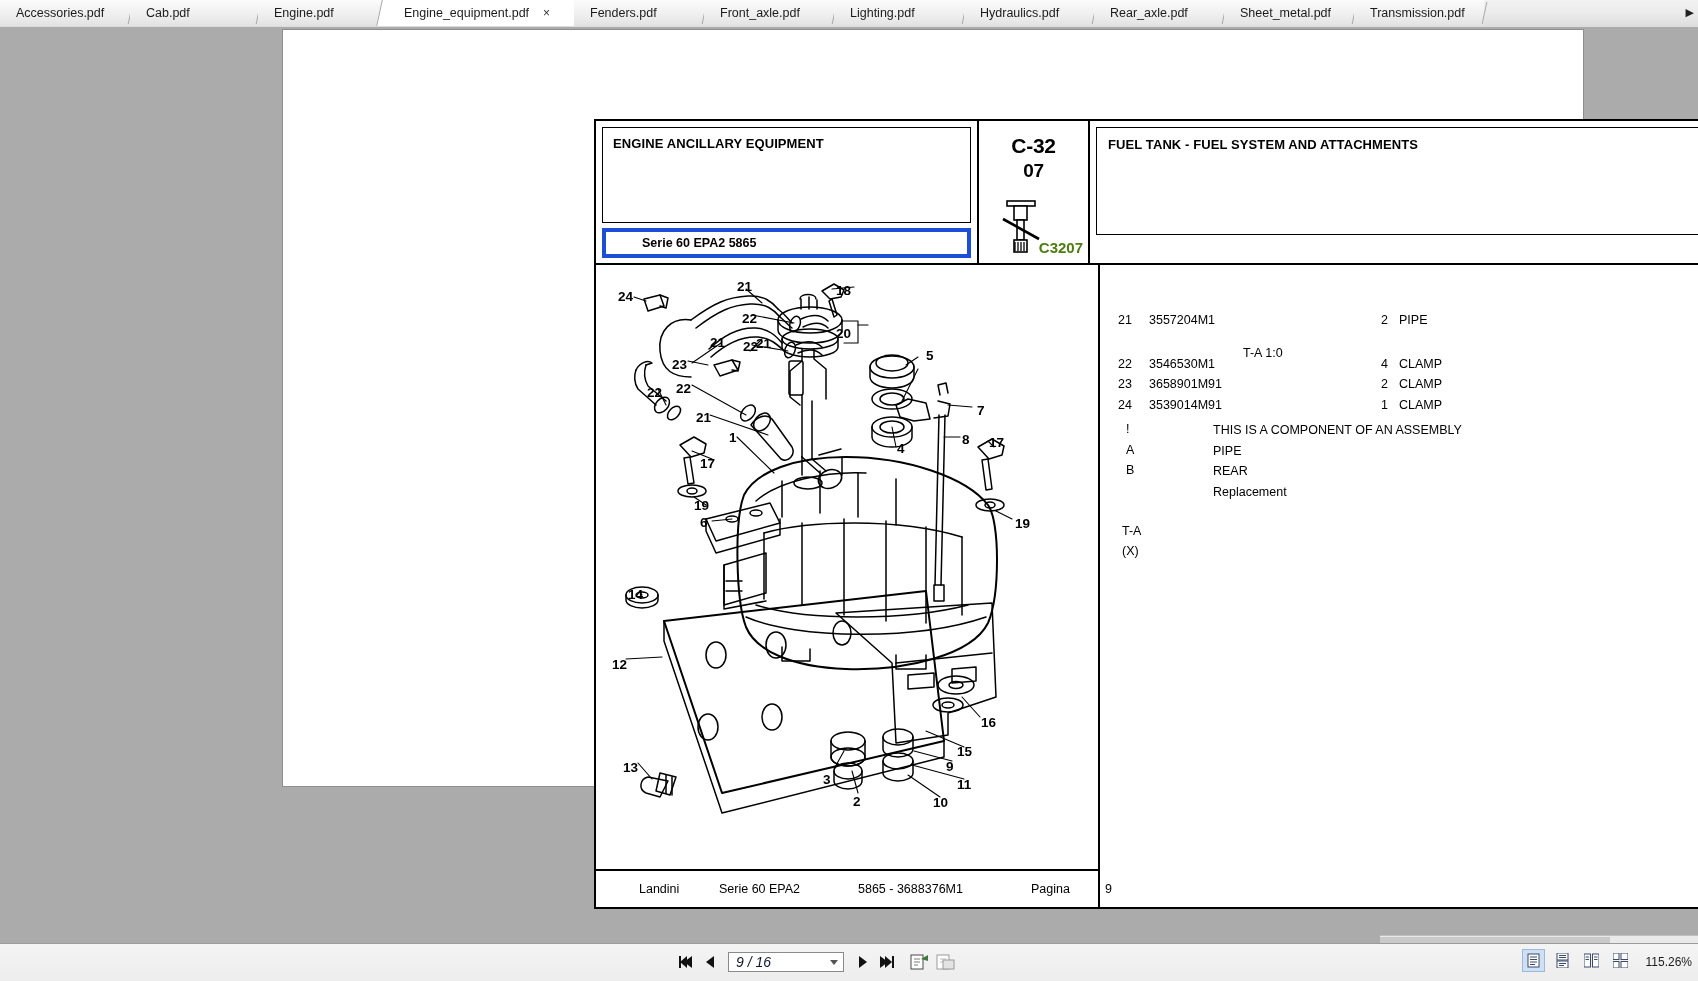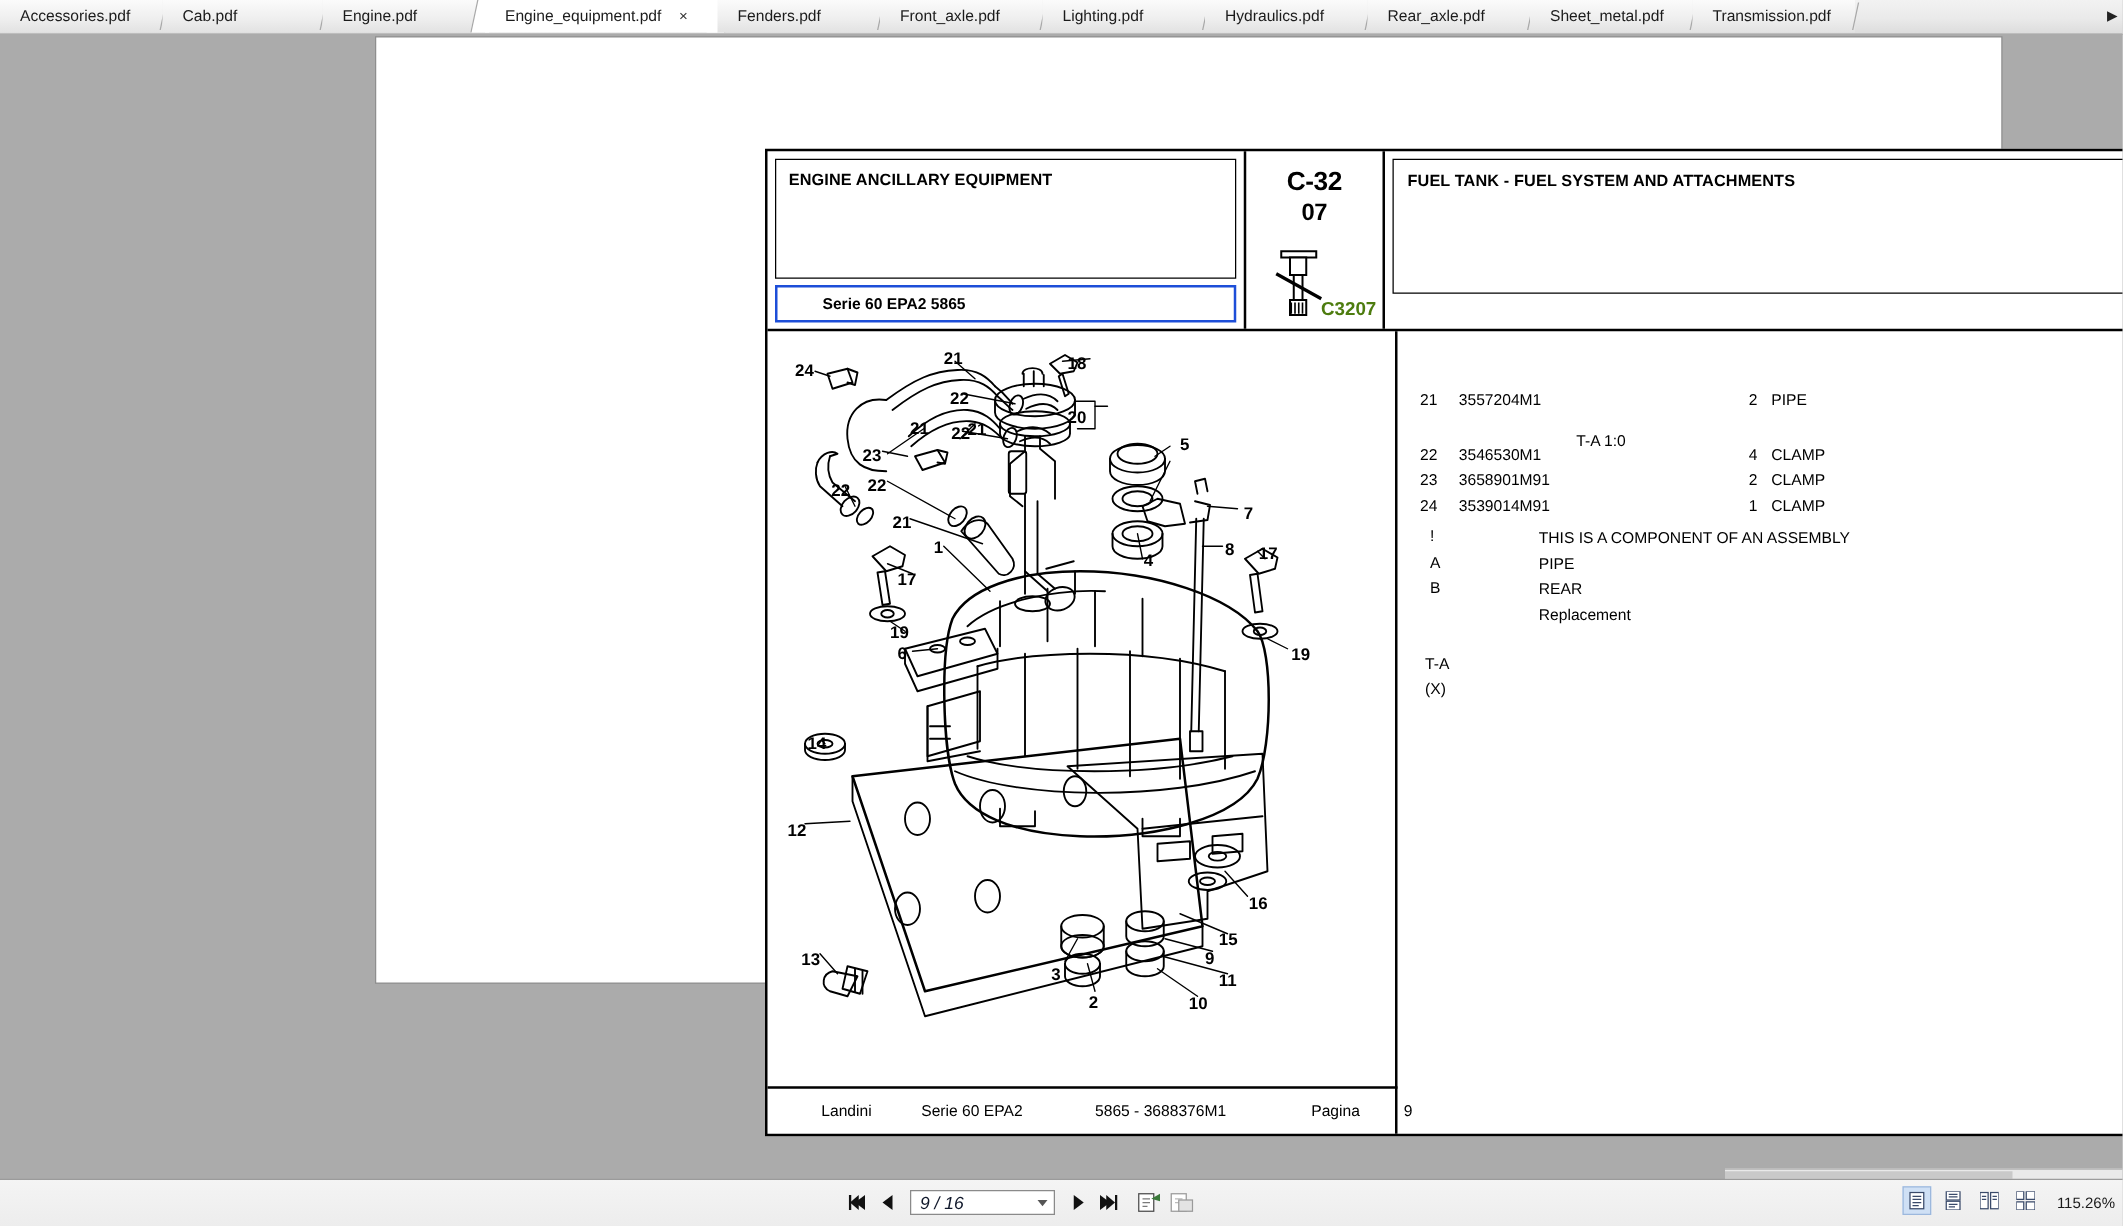--- a/index.html
+++ b/index.html
@@ -59,21 +59,21 @@
     font-size:11px;color:#222;
   }
 
   
   .viewer{
     position:absolute;left:0;top:27px;width:1698px;height:917px;
     background:#ababab;
     overflow:hidden;
   }
   .page-shadow{
-    position:absolute;left:301px;top:3px;width:1300px;height:756px;
+    position:absolute;left:283px;top:3px;width:1300px;height:756px;
     background:#ffffff;
     box-shadow:0 0 0 1px #8e8e8e;
   }
 
   
   .sheet{
     position:absolute;left:311px;top:89px;width:1240px;height:790px;
     background:#ffffff;
     border:2px solid #000;
     box-sizing:border-box;
@@ -90,21 +90,21 @@
     box-sizing:border-box;
     display:flex;flex-direction:column;
   }
   .hdr-left-top{
     flex:1;border:1px solid #000;box-sizing:border-box;
     padding:8px 10px;
     font-size:13px;font-weight:bold;letter-spacing:.1px;color:#000;
   }
   .hdr-left-bot{
     height:30px;margin-top:5px;
-    border:2px solid #1d4ed8;box-sizing:border-box;
+    border:4px solid #1d4ed8;box-sizing:border-box;
     display:flex;align-items:center;
     padding-left:36px;
     font-size:12.5px;font-weight:bold;color:#000;
   }
   .hdr-mid{
     width:113px;flex:0 0 113px;
     border-left:2px solid #000;border-right:2px solid #000;
     position:relative;box-sizing:border-box;
   }
   .hdr-code{

